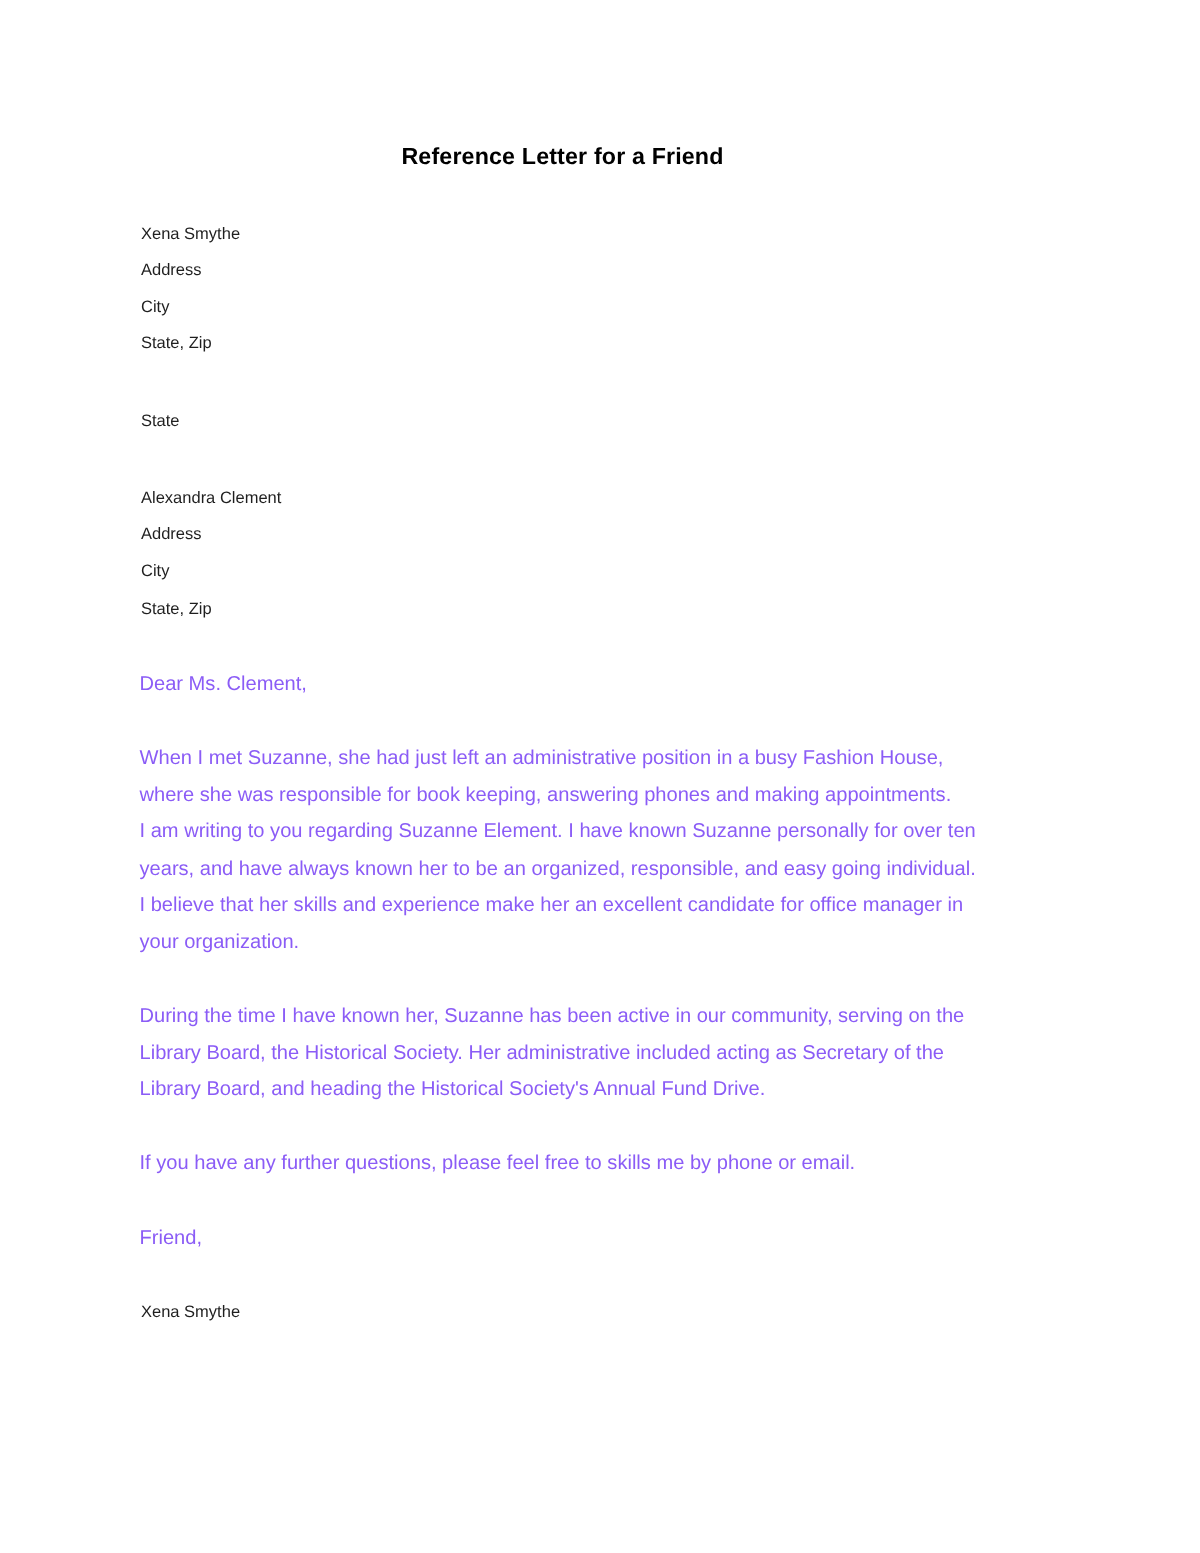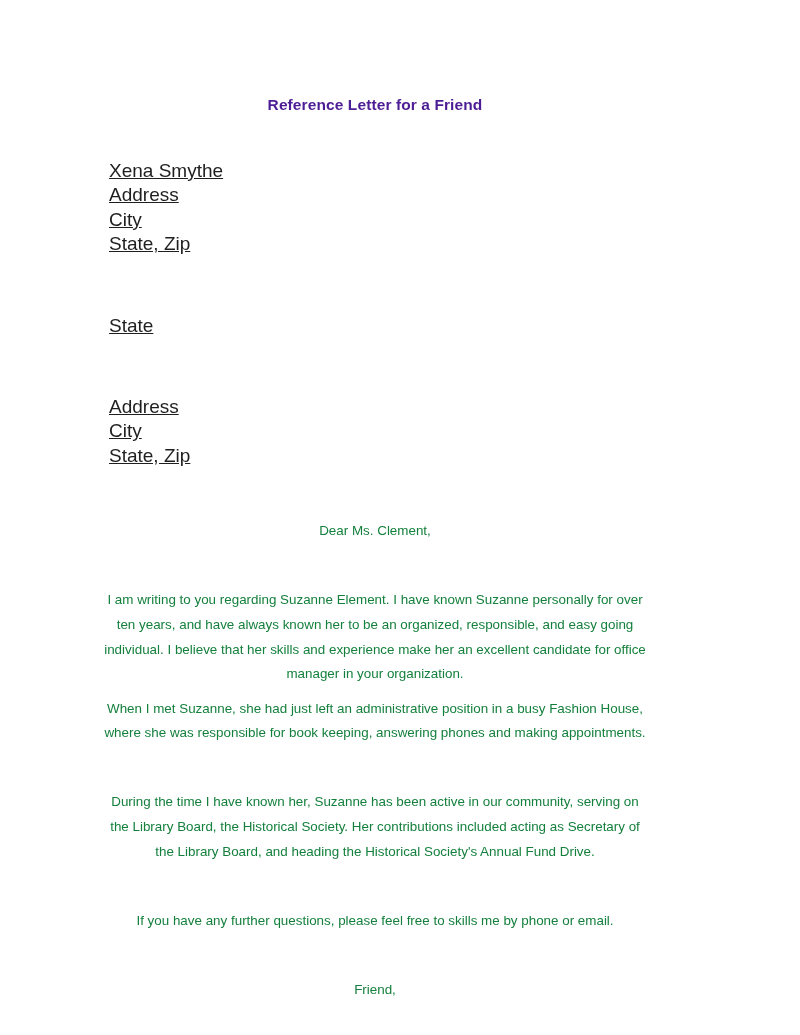--- a/index.html
+++ b/index.html
@@ -23,47 +23,46 @@
   .sheet {
     position: absolute;
     left: 93px;
     top: 0;
     width: 564px;
   }
   .doc-title {
     font-size: 15.5px;
     font-weight: bold;
     text-align: center;
-    color: #4c1d95;
+    color: #000000;
     margin: 0;
     padding-top: 96px;
     letter-spacing: 0.1px;
     line-height: 1.2;
   }
   .block {
-    font-size: 19px;
+    font-size: 11px;
     line-height: 24.6px;
     color: #1f1f1f;
-    margin: 16px;
+    margin: 1px;
     text-align: left;
-    text-decoration: underline;
   }
   .line {
     display: block;
     white-space: pre-wrap;
   }
   .gap-after-title { height: 28px; }
   .gap-sm  { height: 24.6px; }
 
   .para {
     font-size: 13.4px;
     line-height: 24.6px;
-    color: #15803d;
-    margin: 10px;
-    text-align: center;
+    color: #8b5cf6;
+    margin: 0;
+    text-align: left;
   }
 </style>
 </head>
 <body>
 
 <div class="page">
   <div class="sheet">
 
     <h1 class="doc-title">Reference Letter for a Friend</h1>
 
@@ -78,37 +77,38 @@
 
     <div class="gap-sm"></div>
 
     <div class="block">
       <span class="line">State</span>
     </div>
 
     <div class="gap-sm"></div>
 
     <div class="block">
+      <span class="line">Alexandra Clement</span>
       <span class="line">Address</span>
       <span class="line">City</span>
       <span class="line">State, Zip</span>
     </div>
 
     <div class="gap-sm"></div>
 
     <p class="para">Dear Ms. Clement,</p>
 
     <div class="gap-sm"></div>
 
+    <p class="para">When I met Suzanne, she had just left an administrative position in a busy Fashion House, where she was responsible for book keeping, answering phones and making appointments.</p>
     <p class="para">I am writing to you regarding Suzanne Element. I have known Suzanne personally for over ten years, and have always known her to be an organized, responsible, and easy going individual. I believe that her skills and experience make her an excellent candidate for office manager in your organization.</p>
-    <p class="para">When I met Suzanne, she had just left an administrative position in a busy Fashion House, where she was responsible for book keeping, answering phones and making appointments.</p>
 
     <div class="gap-sm"></div>
 
-    <p class="para">During the time I have known her, Suzanne has been active in our community, serving on the Library Board, the Historical Society. Her contributions included acting as Secretary of the Library Board, and heading the Historical Society's Annual Fund Drive.</p>
+    <p class="para">During the time I have known her, Suzanne has been active in our community, serving on the Library Board, the Historical Society. Her administrative included acting as Secretary of the Library Board, and heading the Historical Society's Annual Fund Drive.</p>
 
     <div class="gap-sm"></div>
 
     <p class="para">If you have any further questions, please feel free to skills me by phone or email.</p>
 
     <div class="gap-sm"></div>
 
     <p class="para">Friend,</p>
 
     <div class="gap-sm"></div>

